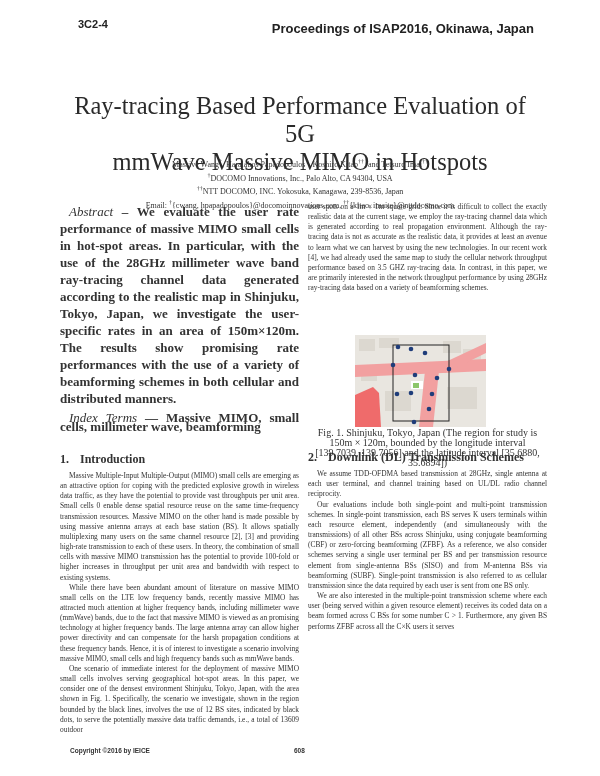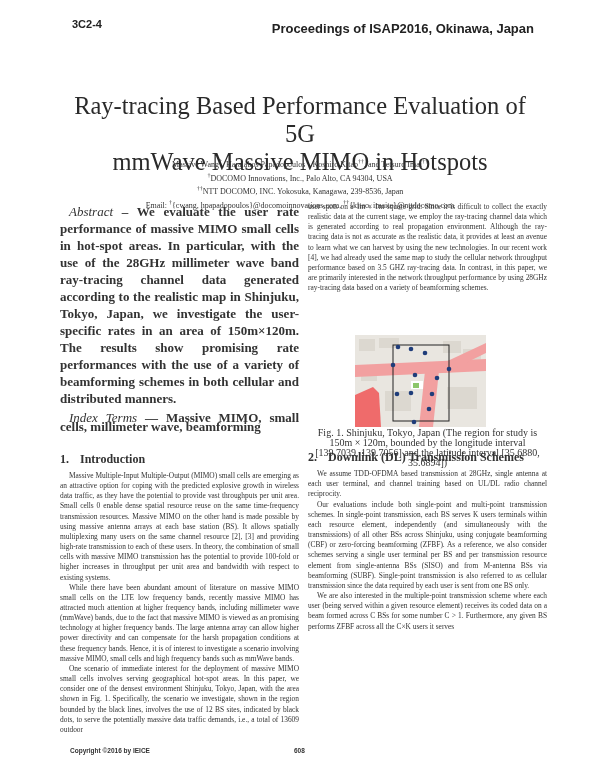--- a/index.html
+++ b/index.html
@@ -1,18 +1,18 @@
 <!DOCTYPE html>
 <html><head>
 <meta charset="utf-8">
 <style>
   html, body { margin:0; padding:0; background:#ffffff; }
   body { width:600px; height:776px; position:relative; overflow:hidden; color:#222; font-family:"Liberation Serif", serif; }
   .hdr { position:absolute; top:18px; font-family:"Liberation Sans", sans-serif; font-weight:bold; color:#222; }
-  .hdr-left { left:72px; font-size:11px; }
+  .hdr-left { left:78px; font-size:11px; }
   .hdr-right { right:66px; font-size:13px; top:21px; }
   .title { position:absolute; left:60px; width:480px; top:92px; text-align:center; font-size:24.5px; line-height:28px; color:#2a2a2a; }
   .authors { position:absolute; left:60px; width:480px; top:156px; text-align:center; font-size:8px; line-height:10px; color:#333; }
   .authors sup { font-size:6px; }
   .col { position:absolute; font-size:7.4px; line-height:10.15px; text-align:justify; color:#333; }
   .colL { left:60px; width:239px; }
   .colR { left:308px; width:239px; }
   .p { margin:0; text-indent:9px; }
   .abs { font-weight:bold; font-size:13px; line-height:17px; text-indent:9px; margin:0; }
   .abs i { font-weight:normal; }

